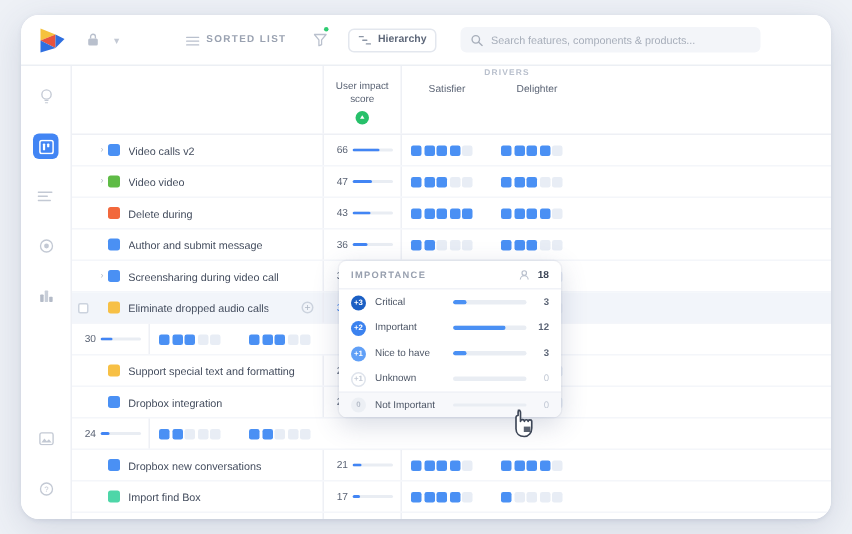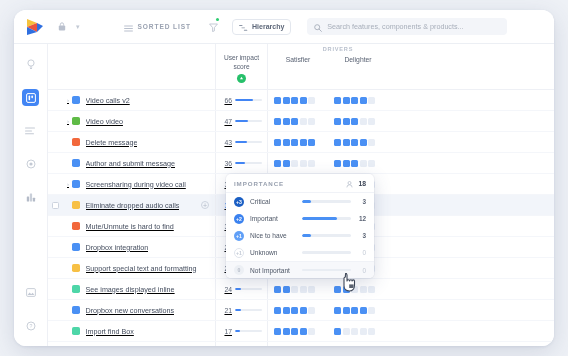--- a/index.html
+++ b/index.html
@@ -176,21 +176,21 @@
     background: #27c06a;
     display: flex; align-items: center; justify-content: center;
   }
   .driver-head {
     display: flex; align-items: flex-start; justify-content: center;
     padding-top: 12px;
     height: 100%;
     font-size: 6.8px;
     color: #596273;
   }
-  .rows-wrap { position: absolute; top: 46px; left: 0; right: 0; bottom: 0; text-decoration: underline; }
+  .rows-wrap { position: absolute; top: 46px; left: 0; right: 0; bottom: 0; }
   .row {
     height: 21px;
     display: flex;
     align-items: center;
     border-bottom: 1px solid #f4f6fa;
   }
   .row.highlight { background: #f2f5fa; }
   .row-name {
     width: 168px; flex: 0 0 168px;
     display: flex; align-items: center;
@@ -573,21 +573,21 @@
                 <div class="seg"></div>
                 <div class="seg"></div>
               </div>
             </div>
           </div>
           <div class="row">
             <div class="row-name">
               <div class="cb hidden"></div>
               <div class="chev"></div>
               <div class="swatch" style="background: rgb(242, 104, 60);"></div>
-              <div class="row-label">Delete message</div>
+              <div class="row-label">Delete during</div>
             </div>
             <div class="row-score">
               <div class="score-num">43</div>
               <div class="mini-track">
                 <div class="mini-fill" style="width: 43%;"></div>
               </div>
             </div>
             <div class="row-driver">
               <div class="seg-group">
                 <div class="seg on"></div>
@@ -698,47 +698,73 @@
               <div class="seg-group">
                 <div class="seg on"></div>
                 <div class="seg on"></div>
                 <div class="seg on"></div>
                 <div class="seg"></div>
                 <div class="seg"></div>
               </div>
             </div>
           </div>
           <div class="row">
+            <div class="row-score">
+              <div class="score-num">30</div>
+              <div class="mini-track">
+                <div class="mini-fill" style="width: 30%;"></div>
+              </div>
+            </div>
+            <div class="row-driver">
+              <div class="seg-group">
+                <div class="seg on"></div>
+                <div class="seg on"></div>
+                <div class="seg on"></div>
+                <div class="seg"></div>
+                <div class="seg"></div>
+              </div>
+            </div>
+            <div class="row-driver">
+              <div class="seg-group">
+                <div class="seg on"></div>
+                <div class="seg on"></div>
+                <div class="seg on"></div>
+                <div class="seg"></div>
+                <div class="seg"></div>
+              </div>
+            </div>
+          </div>
+          <div class="row">
             <div class="row-name">
               <div class="cb hidden"></div>
               <div class="chev"></div>
-              <div class="swatch" style="background: rgb(242, 104, 60);"></div>
-              <div class="row-label">Mute/Unmute is hard to find</div>
-            </div>
-            <div class="row-score">
-              <div class="score-num">30</div>
-              <div class="mini-track">
-                <div class="mini-fill" style="width: 30%;"></div>
-              </div>
-            </div>
-            <div class="row-driver">
-              <div class="seg-group">
-                <div class="seg on"></div>
-                <div class="seg on"></div>
-                <div class="seg on"></div>
-                <div class="seg"></div>
-                <div class="seg"></div>
-              </div>
-            </div>
-            <div class="row-driver">
-              <div class="seg-group">
-                <div class="seg on"></div>
-                <div class="seg on"></div>
-                <div class="seg on"></div>
-                <div class="seg"></div>
+              <div class="swatch" style="background: rgb(247, 192, 69);"></div>
+              <div class="row-label">Support special text and formatting</div>
+            </div>
+            <div class="row-score">
+              <div class="score-num">28</div>
+              <div class="mini-track">
+                <div class="mini-fill" style="width: 28%;"></div>
+              </div>
+            </div>
+            <div class="row-driver">
+              <div class="seg-group">
+                <div class="seg on"></div>
+                <div class="seg on"></div>
+                <div class="seg on"></div>
+                <div class="seg on"></div>
+                <div class="seg"></div>
+              </div>
+            </div>
+            <div class="row-driver">
+              <div class="seg-group">
+                <div class="seg on"></div>
+                <div class="seg on"></div>
+                <div class="seg on"></div>
+                <div class="seg on"></div>
                 <div class="seg"></div>
               </div>
             </div>
           </div>
           <div class="row">
             <div class="row-name">
               <div class="cb hidden"></div>
               <div class="chev"></div>
               <div class="swatch" style="background: rgb(74, 144, 244);"></div>
               <div class="row-label">Dropbox integration</div>
@@ -762,58 +788,20 @@
               <div class="seg-group">
                 <div class="seg on"></div>
                 <div class="seg on"></div>
                 <div class="seg on"></div>
                 <div class="seg"></div>
                 <div class="seg"></div>
               </div>
             </div>
           </div>
           <div class="row">
-            <div class="row-name">
-              <div class="cb hidden"></div>
-              <div class="chev"></div>
-              <div class="swatch" style="background: rgb(247, 192, 69);"></div>
-              <div class="row-label">Support special text and formatting</div>
-            </div>
-            <div class="row-score">
-              <div class="score-num">28</div>
-              <div class="mini-track">
-                <div class="mini-fill" style="width: 28%;"></div>
-              </div>
-            </div>
-            <div class="row-driver">
-              <div class="seg-group">
-                <div class="seg on"></div>
-                <div class="seg on"></div>
-                <div class="seg on"></div>
-                <div class="seg on"></div>
-                <div class="seg"></div>
-              </div>
-            </div>
-            <div class="row-driver">
-              <div class="seg-group">
-                <div class="seg on"></div>
-                <div class="seg on"></div>
-                <div class="seg on"></div>
-                <div class="seg on"></div>
-                <div class="seg"></div>
-              </div>
-            </div>
-          </div>
-          <div class="row">
-            <div class="row-name">
-              <div class="cb hidden"></div>
-              <div class="chev"></div>
-              <div class="swatch" style="background: rgb(78, 214, 168);"></div>
-              <div class="row-label">See images displayed inline</div>
-            </div>
             <div class="row-score">
               <div class="score-num">24</div>
               <div class="mini-track">
                 <div class="mini-fill" style="width: 24%;"></div>
               </div>
             </div>
             <div class="row-driver">
               <div class="seg-group">
                 <div class="seg on"></div>
                 <div class="seg on"></div>

